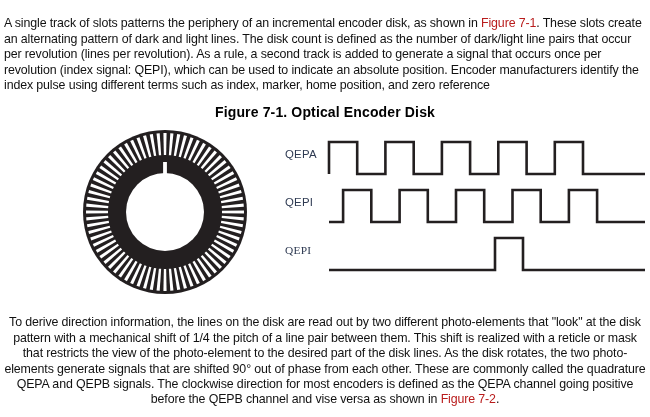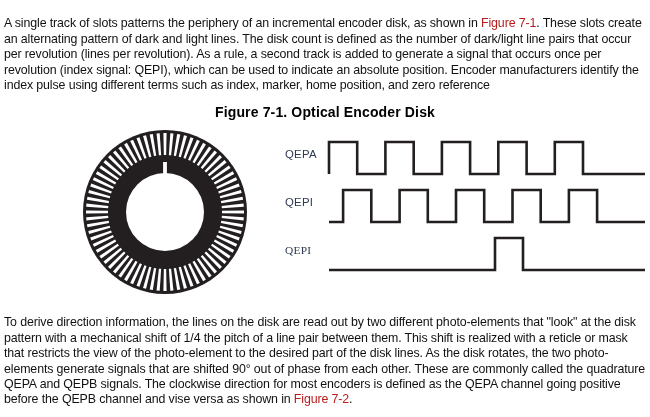--- a/index.html
+++ b/index.html
@@ -26,21 +26,21 @@
     position: absolute;
     left: 4px;
     width: 642px;
     font-size: 12.4px;
     line-height: 15.4px;
     color: #111111;
     text-align: left;
     letter-spacing: -0.01em;
   }
   .para-top { top: 4px; }
-  .para-bottom { top: 303px; }
+  .para-bottom { top: 303px; text-align: center; }
 
   a.figlink, .figlink {
     color: #b91c1c;
     text-decoration: none;
   }
 
   
   .fig-caption {
     position: absolute;
     top: 104px;

